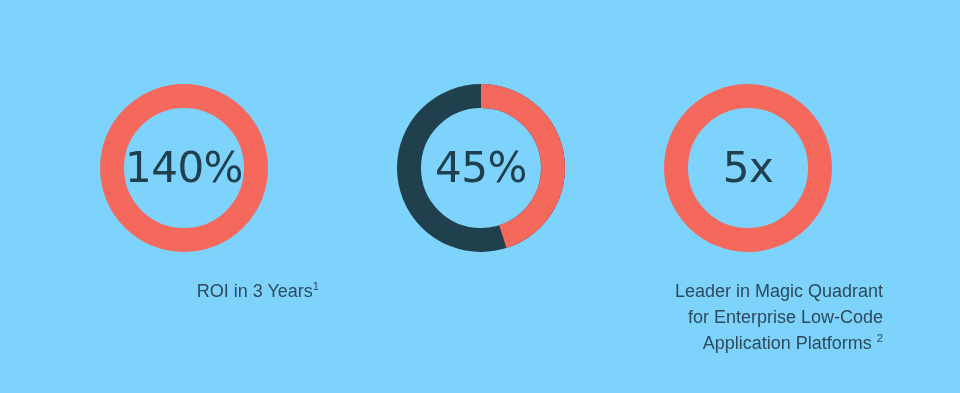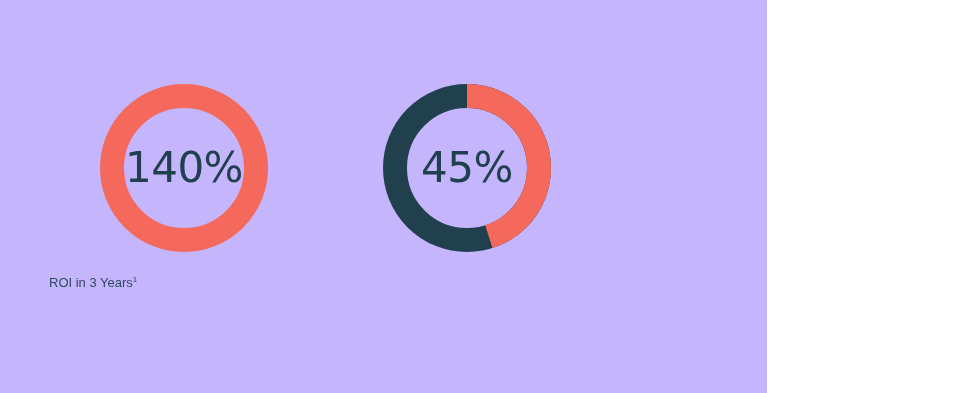--- a/index.html
+++ b/index.html
@@ -9,35 +9,35 @@
   }
   body {
     width: 960px;
     height: 393px;
     background: #ffffff;
     font-family: "Liberation Sans", "DejaVu Sans", sans-serif;
     overflow: hidden;
   }
   .stats-board {
     position: relative;
-    width: 767px;
+    width: 960px;
     height: 393px;
-    background: #c4b5fd;
+    background: #7dd3fc;
   }
   .stat-card {
     position: absolute;
     top: 0;
     width: 280px;
     height: 393px;
     display: flex;
     flex-direction: column;
     align-items: center;
   }
   .stat-card.card-1 { left: 44px; }
-  .stat-card.card-2 { left: 327px; gap: 23px; }
+  .stat-card.card-2 { left: 341px; gap: 23px; }
   .stat-card.card-3 { left: 608px; }
 
   .donut-wrap {
     position: relative;
     width: 168px;
     height: 168px;
     margin-top: 84px;
   }
   .donut-svg {
     display: block;
@@ -55,25 +55,25 @@
     justify-content: center;
     font-family: "DejaVu Sans", "Liberation Sans", sans-serif;
     font-size: 42px;
     font-weight: 400;
     letter-spacing: -0.5px;
     color: #21404E;
     line-height: 1;
     white-space: nowrap;
   }
   .stat-caption {
-    margin-top: 18px;
+    margin-top: 26px;
     width: 270px;
-    text-align: left;
+    text-align: right;
     font-family: "Liberation Sans", "DejaVu Sans", sans-serif;
-    font-size: 13px;
+    font-size: 18px;
     line-height: 26px;
     color: #2E4A5C;
     font-weight: 400;
   }
   .stat-caption .cap-line {
     display: block;
   }
   sup {
     font-size: 0.62em;
     vertical-align: super;
@@ -104,14 +104,29 @@
       <svg class="donut-svg" viewBox="0 0 168 168">
 
         <circle cx="84" cy="84" r="72" fill="none" stroke="#21404E" stroke-width="24"></circle>
 
         <circle cx="84" cy="84" r="72" fill="none" stroke="#F4695C" stroke-width="24" stroke-dasharray="203.575 248.814" transform="rotate(-90 84 84)"></circle>
       </svg>
       <div class="donut-value">45%</div>
     </div>
   </div>
 
+  <div class="stat-card card-3">
+    <div class="donut-wrap">
+      <svg class="donut-svg" viewBox="0 0 168 168">
+        <circle cx="84" cy="84" r="72" fill="none" stroke="#F4695C" stroke-width="24"></circle>
+      </svg>
+      <div class="donut-value">5x</div>
+    </div>
+    <div class="stat-caption">
+      <span class="cap-line">Leader in Magic Quadrant</span>
+      <span class="cap-line">for Enterprise Low-Code</span>
+      <span class="cap-line">
+        <span>Application Platforms </span><sup>2</sup>
+      </span>
+    </div>
+  </div>
 
 </div>
 
 </body></html>

